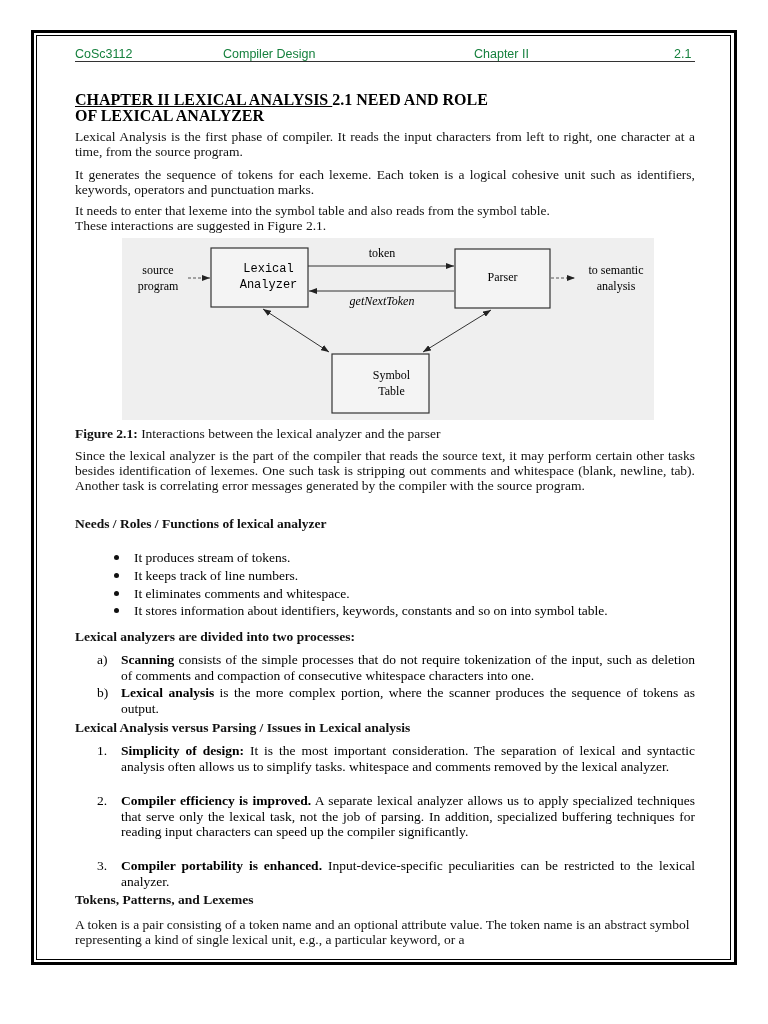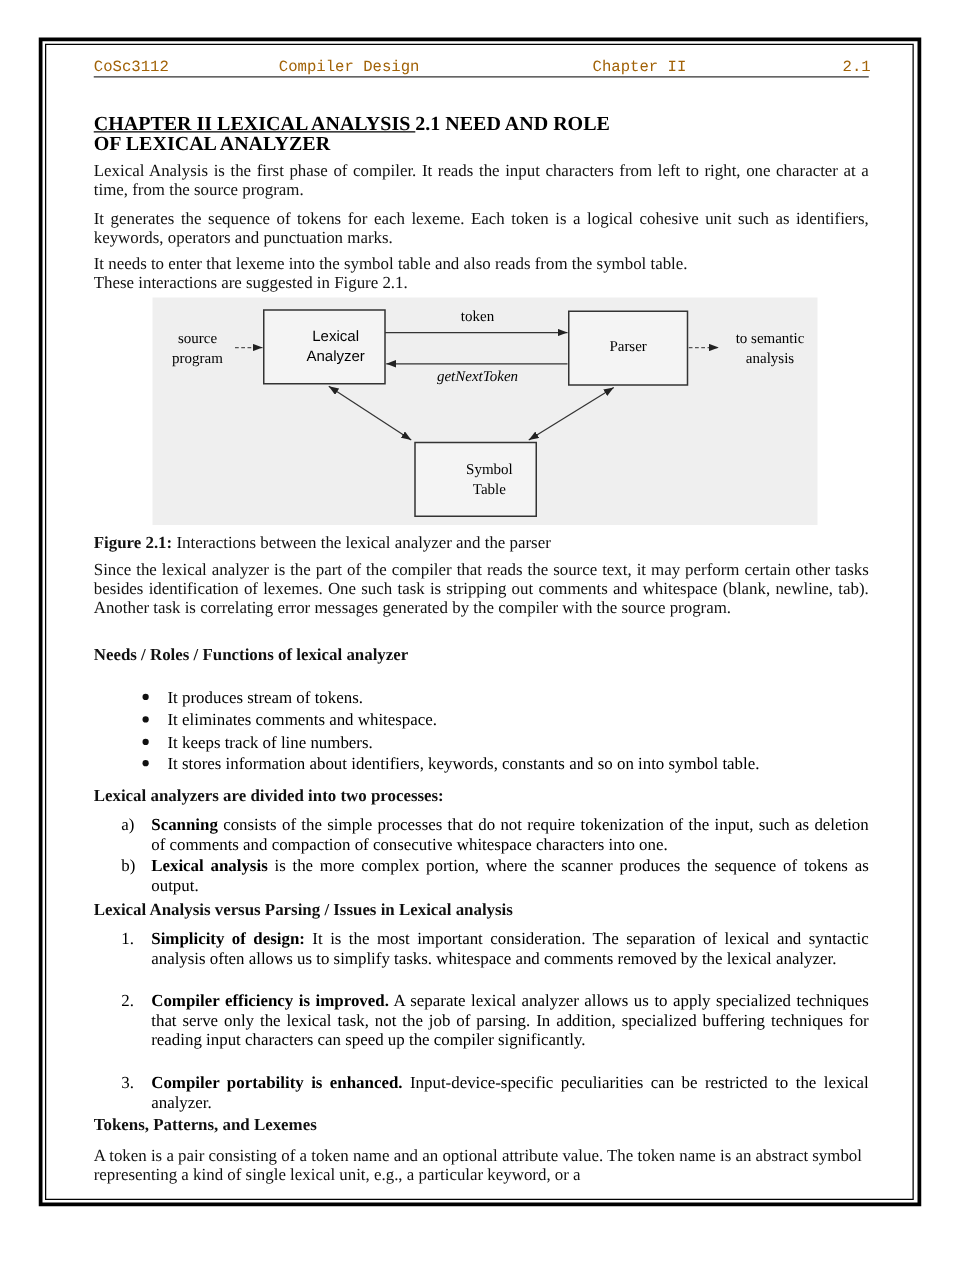--- a/index.html
+++ b/index.html
@@ -7,21 +7,21 @@
   .frame-outer {
     position: absolute; left: 31px; top: 30px; width: 706px; height: 935px;
     border: 3px solid #000; box-sizing: border-box;
   }
   .frame-inner {
     position: absolute; left: 36px; top: 35px; width: 695px; height: 925px;
     border: 1px solid #000; box-sizing: border-box;
   }
   .hdr {
     position: absolute; top: 47px; left: 75px; width: 620px; height: 16px;
-    font-family: Liberation Mono, monospace; font-size: 12.5px; color: #a16207;
+    font-family: Liberation Sans, sans-serif; font-size: 12.5px; color: #15803d;
   }
   .hdr span { position: absolute; top: 0; }
   .hdr-line { position: absolute; left: 75px; top: 61px; width: 620px; height: 1px; background: #333; }
   .title { position: absolute; left: 75px; top: 92px; width: 620px;
     font-family: "Liberation Serif", serif; font-weight: bold; font-size: 16px; line-height: 16px; }
   .title .ul { text-decoration: underline; }
   .blk { position: absolute; left: 75px; width: 620px;
     font-family: "Liberation Serif", serif; font-size: 13.5px; line-height: 15px; color: #111; text-align: justify; }
   .h { font-weight: bold; }
   .diagram { position: absolute; left: 122px; top: 238px; width: 532px; height: 182px; background: #efefef; }
@@ -75,21 +75,21 @@
     <line x1="66" y1="40" x2="88" y2="40" stroke="#555" stroke-width="1" stroke-dasharray="3,2" marker-end="url(#ah)"></line>
     <line x1="186" y1="28" x2="332" y2="28" stroke="#333" stroke-width="1" marker-end="url(#ah)"></line>
     <line x1="332" y1="53" x2="187" y2="53" stroke="#333" stroke-width="1" marker-end="url(#ah)"></line>
     <line x1="429" y1="40" x2="453" y2="40" stroke="#555" stroke-width="1" stroke-dasharray="3,2" marker-end="url(#ah)"></line>
     <line x1="141" y1="71" x2="207" y2="114" stroke="#333" stroke-width="1" marker-start="url(#ahs)" marker-end="url(#ah)"></line>
     <line x1="369" y1="72" x2="301" y2="114" stroke="#333" stroke-width="1" marker-start="url(#ahs)" marker-end="url(#ah)"></line>
   </svg>
   <div style="position:absolute;left:6px;top:24px;width:60px;text-align:center;font-family:'Liberation Serif',serif;font-size:12px;line-height:16px;">
     <span>source</span><br><span>program</span>
   </div>
-  <div style="position:absolute;left:89px;top:23px;width:115px;text-align:center;font-family:Liberation Sans, sans-serif;font-size:12px;line-height:16px;">
+  <div style="position:absolute;left:89px;top:23px;width:115px;text-align:center;font-family:Liberation Mono, monospace;font-size:12px;line-height:16px;">
     <span>Lexical</span><br><span>Analyzer</span>
   </div>
   <div style="position:absolute;left:230px;top:8px;width:60px;text-align:center;font-family:'Liberation Serif',serif;font-size:12px;">token</div>
   <div style="position:absolute;left:200px;top:56px;width:120px;text-align:center;font-family:'Liberation Serif',serif;font-size:12px;font-style:italic;">getNextToken</div>
   <div style="position:absolute;left:333px;top:32px;width:95px;text-align:center;font-family:'Liberation Serif',serif;font-size:12px;">Parser</div>
   <div style="position:absolute;left:456px;top:24px;width:76px;text-align:center;font-family:'Liberation Serif',serif;font-size:12px;line-height:16px;">
     <span>to semantic</span><br><span>analysis</span>
   </div>
   <div style="position:absolute;left:210px;top:129px;width:119px;text-align:center;font-family:'Liberation Serif',serif;font-size:12px;line-height:16px;">
     <span>Symbol</span><br><span>Table</span>
@@ -99,22 +99,22 @@
 <div class="blk" style="top:426px;">
   <span class="h">Figure 2.1:</span><span> Interactions between the lexical analyzer and the parser</span>
 </div>
 
 <div class="blk" style="top:448px;">Since the lexical analyzer is the part of the compiler that reads the source text, it may perform certain other tasks besides identification of lexemes. One such task is stripping out comments and whitespace (blank, newline, tab). Another task is correlating error messages generated by the compiler with the source program.</div>
 
 <div class="blk h" style="top:516px;">Needs / Roles / Functions of lexical analyzer</div>
 
 <ul class="bul">
   <li><span class="dot"></span><span>It produces stream of tokens.</span></li>
+  <li><span class="dot"></span><span>It keeps track of line numbers.</span></li>
   <li><span class="dot"></span><span>It eliminates comments and whitespace.</span></li>
-  <li><span class="dot"></span><span>It keeps track of line numbers.</span></li>
   <li><span class="dot"></span><span>It stores information about identifiers, keywords, constants and so on into symbol table.</span></li>
 </ul>
 
 <div class="blk h" style="top:629px;">Lexical analyzers are divided into two processes:</div>
 
 <div class="item" style="top:652px;">
   <span class="mk">a)</span>
   <span class="tx"><b>Scanning</b><span> consists of the simple processes that do not require tokenization of the input, such as deletion of comments and compaction of consecutive whitespace characters into one.</span></span>
 </div>
 <div class="item" style="top:685px;">

